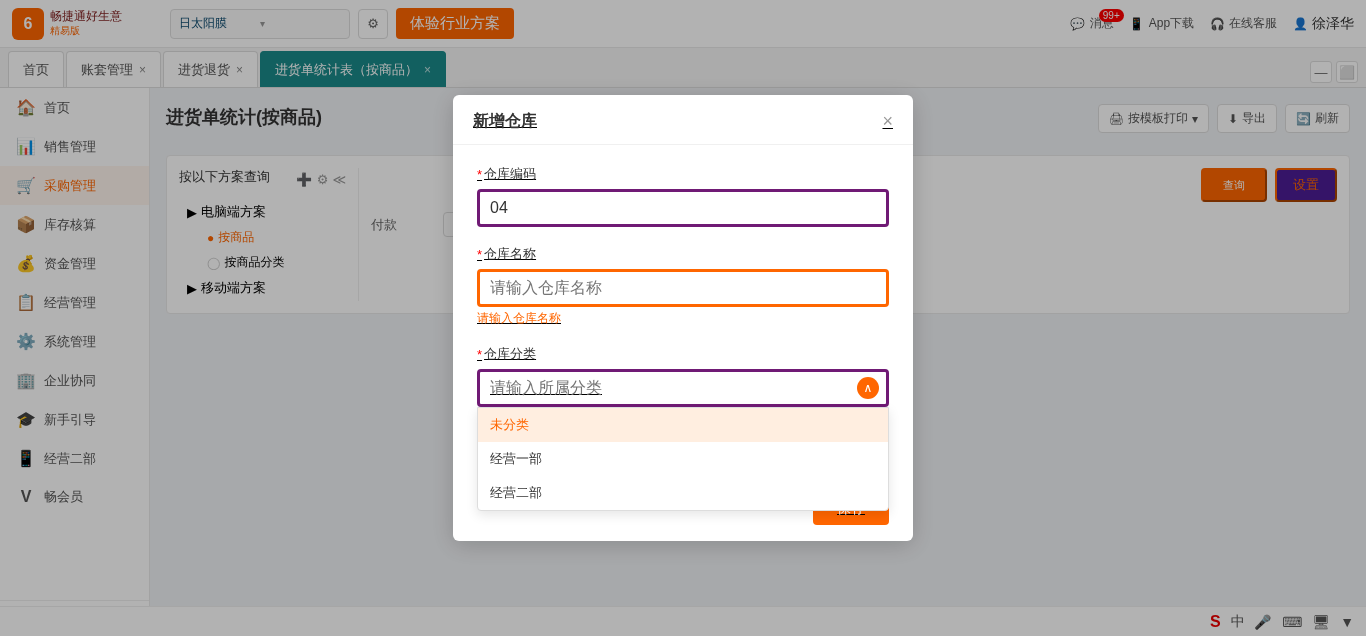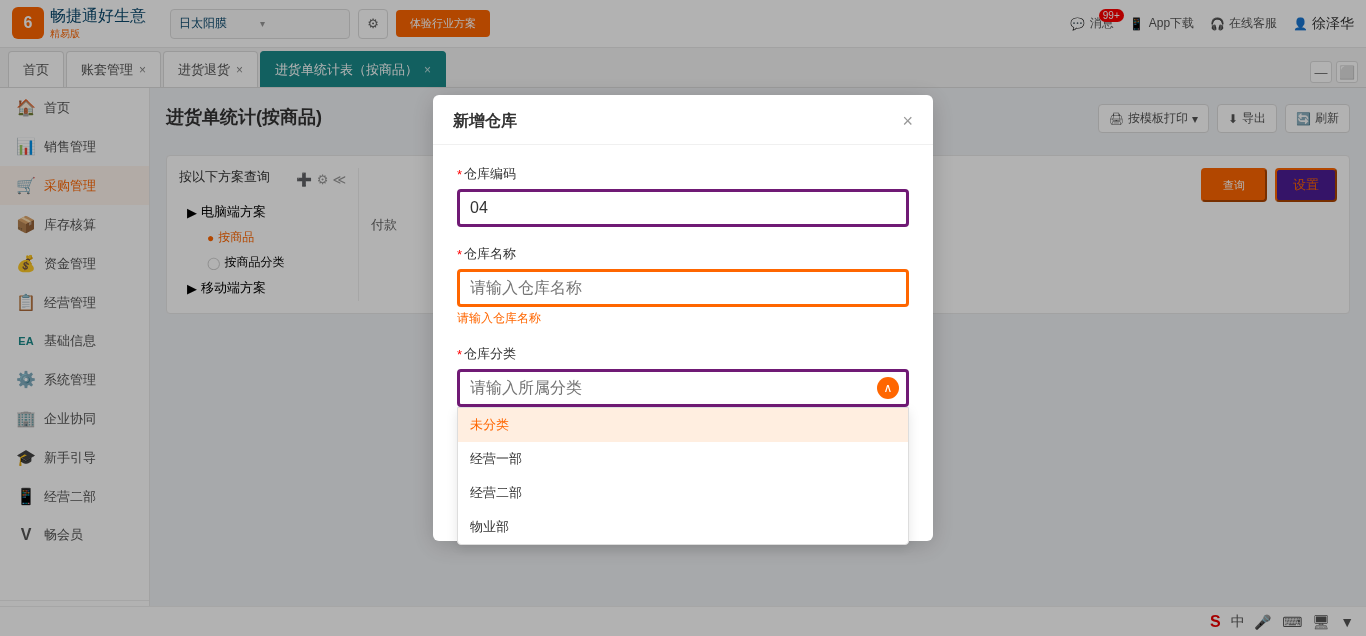--- a/index.html
+++ b/index.html
@@ -22,40 +22,40 @@
       width: 150px;
       gap: 6px;
     }
     .logo-icon {
       width: 32px; height: 32px;
       background: #f60;
       border-radius: 6px;
       display: flex; align-items: center; justify-content: center;
       color: #fff; font-weight: bold; font-size: 16px;
     }
-    .logo-text { font-size: 16px; color: #0c4a6e; line-height: 1.3; }
+    .logo-text { font-size: 12px; color: #7f1d1d; line-height: 1.3; }
     .logo-badge { font-size: 10px; color: #f60; }
     .search-bar {
       display: flex; align-items: center;
       border: 1px solid #ddd; border-radius: 4px;
       padding: 0 8px; height: 30px; width: 180px;
       background: #fafafa;
     }
     .search-bar span { color: #0c4a6e; font-size: 12px; flex: 1; }
     .search-bar .arrow { color: #999; font-size: 10px; }
     .gear-btn {
       width: 30px; height: 30px;
       border: 1px solid #ddd; border-radius: 4px;
       display: flex; align-items: center; justify-content: center;
       cursor: pointer; color: #666;
     }
     .trial-btn {
       background: #f60; color: #fff;
       border: none; border-radius: 4px;
-      padding: 6px 14px; cursor: pointer; font-size: 11px;
+      padding: 6px 14px; cursor: pointer; font-size: 15px;
     }
     .header-right {
       margin-left: auto;
       display: flex; align-items: center; gap: 16px;
     }
     .msg-item {
       display: flex; align-items: center; gap: 4px;
       color: #555; font-size: 12px; cursor: pointer; position: relative;
     }
     .badge {
@@ -192,24 +192,25 @@
       position: fixed; top: 0; left: 0; right: 0; bottom: 0;
       background: rgba(0,0,0,0.3);
       z-index: 100;
       display: flex; align-items: center; justify-content: center;
     }
 
     
     .modal {
       background: #fff;
       border-radius: 6px;
-      width: 500px;
+      width: 460px;
       box-shadow: 0 4px 24px rgba(0,0,0,0.18);
       position: relative;
       z-index: 101;
+      text-decoration: underline;
     }
     .modal-header {
       padding: 16px 20px 12px;
       border-bottom: 1px solid #f0f0f0;
       display: flex; align-items: center; justify-content: space-between;
     }
     .modal-title { font-size: 16px; font-weight: bold; color: #333; }
     .modal-close { cursor: pointer; color: #999; font-size: 18px; }
     .modal-body { padding: 20px 24px; }
     .modal-row { margin-bottom: 18px; }
@@ -358,24 +359,20 @@
       <span class="icon">📦</span>
       <span>库存核算</span>
     </div>
     <div class="sidebar-item">
       <span class="icon">💰</span>
       <span>资金管理</span>
     </div>
     <div class="sidebar-item">
       <span class="icon">📋</span>
       <span>经营管理</span>
-    </div>
-    <div class="sidebar-item">
-      <span class="icon" style="font-size:11px;font-weight:bold;color:#1a8a8a;">EA</span>
-      <span>基础信息</span>
     </div>
     <div class="sidebar-item">
       <span class="icon">⚙️</span>
       <span>系统管理</span>
     </div>
     <div class="sidebar-item">
       <span class="icon">🏢</span>
       <span>企业协同</span>
     </div>
     <div class="sidebar-item">
@@ -512,21 +509,20 @@
         </div>
         <div class="select-wrapper">
           <input class="modal-input" type="text" placeholder="请输入所属分类" style="">
           <div class="select-arrow">∧</div>
         </div>
 
         <div class="dropdown-list">
           <div class="dropdown-item selected">未分类</div>
           <div class="dropdown-item">经营一部</div>
           <div class="dropdown-item">经营二部</div>
-          <div class="dropdown-item">物业部</div>
         </div>
       </div>
 
       <div class="modal-row">
         <div class="modal-label">备注</div>
       </div>
 
     </div>
     <div class="modal-footer">
       <button class="btn-save">保存</button>

